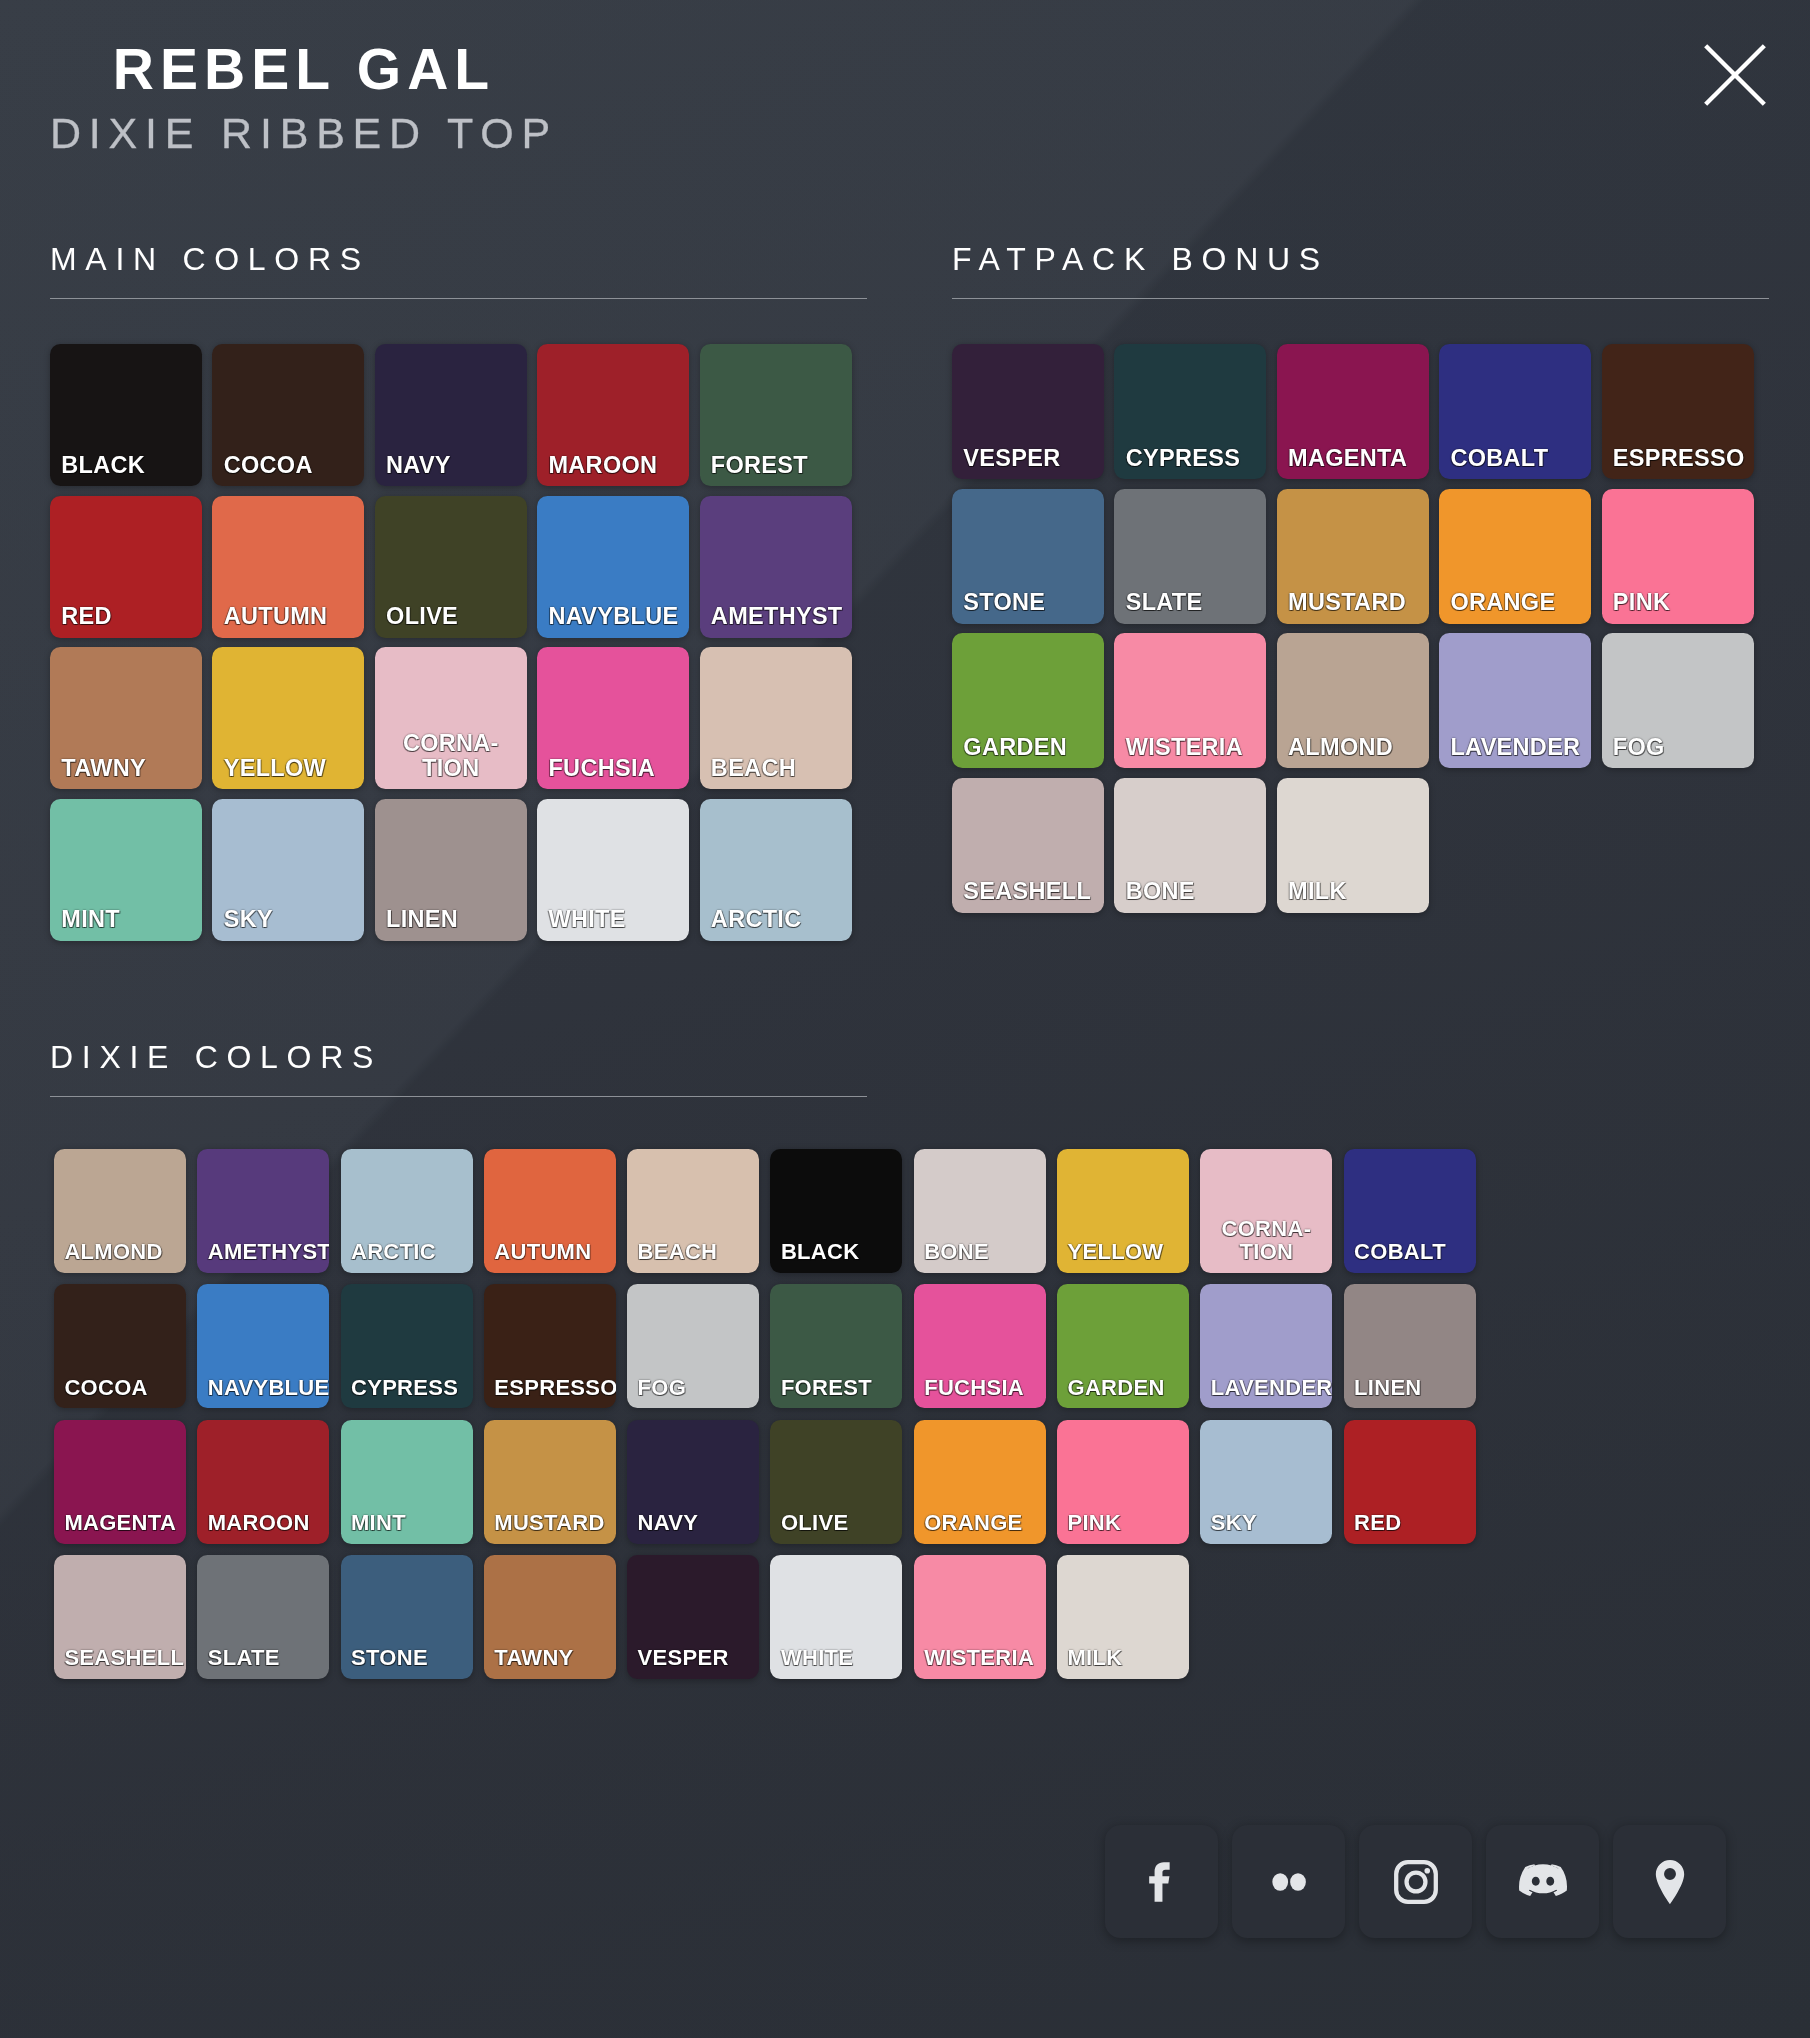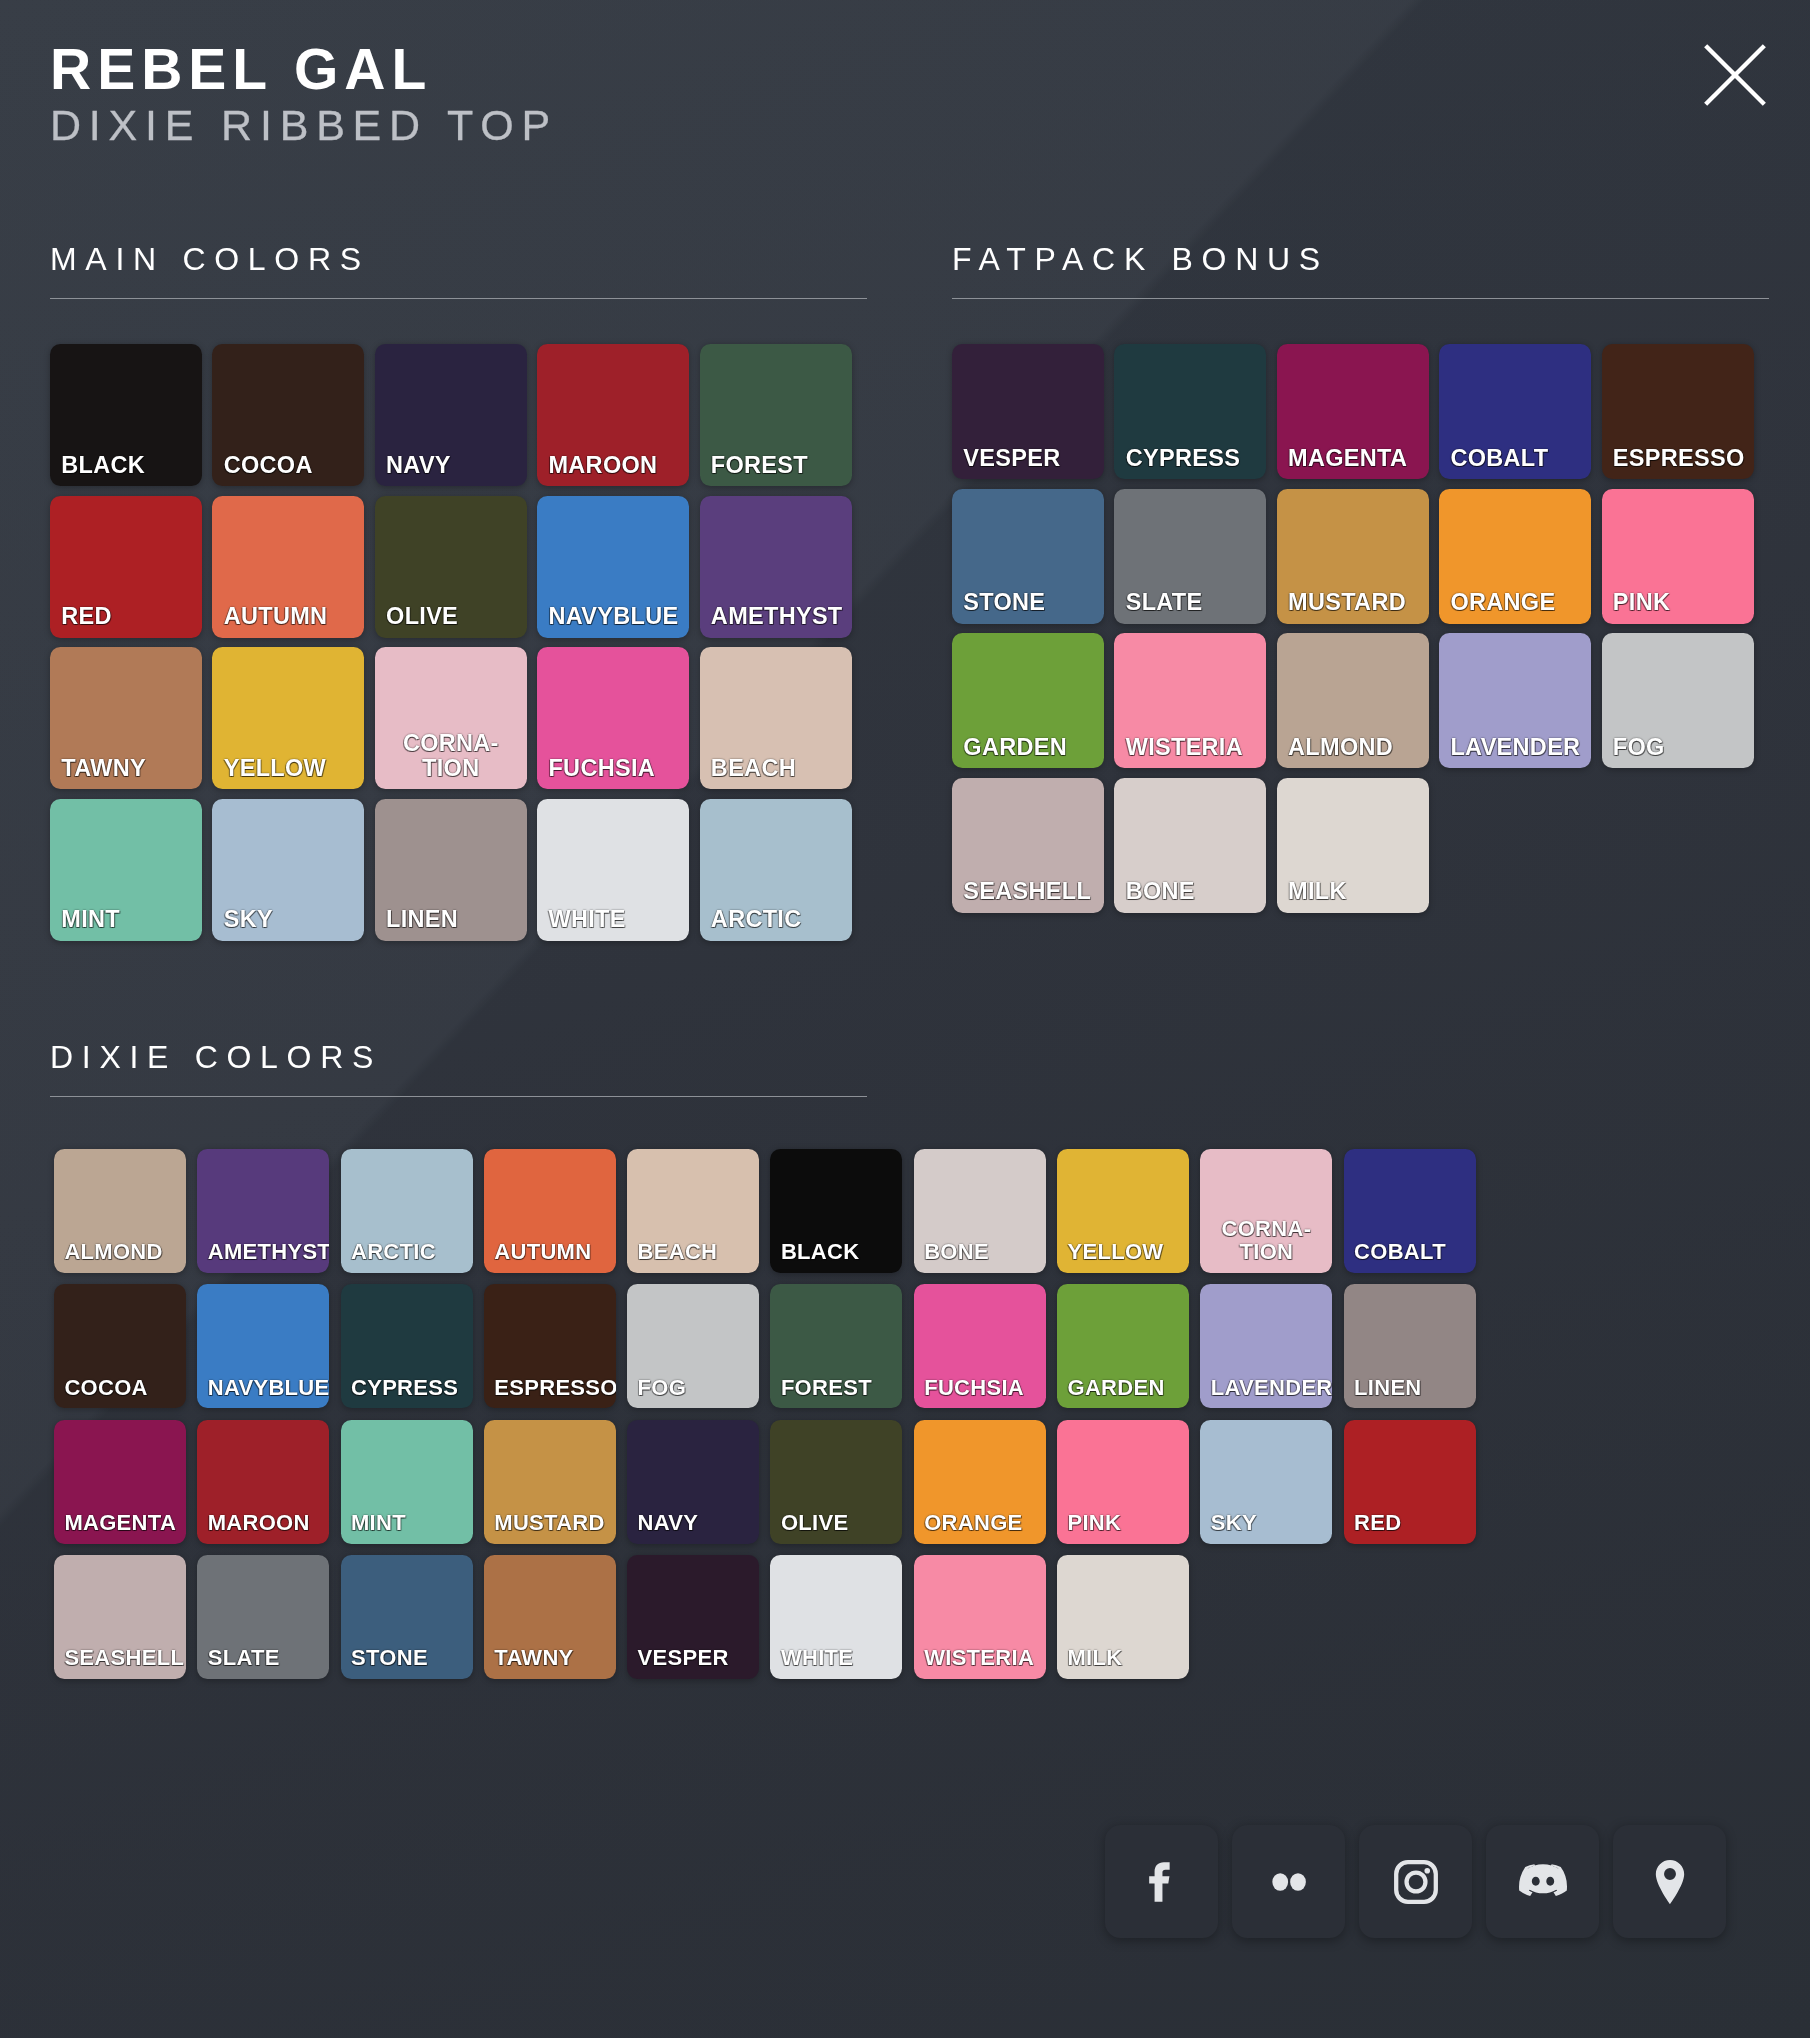--- a/index.html
+++ b/index.html
@@ -23,31 +23,32 @@
     position: absolute;
     inset: 0;
     padding: 0;
   }
 
   
   .header {
     position: absolute;
     left: 50px;
     top: 40px;
+    text-align: center;
   }
   .brand-title {
     font-size: 57px;
     font-weight: 700;
     letter-spacing: 6px;
     color: #ffffff;
     line-height: 1.02;
     white-space: nowrap;
   }
   .brand-subtitle {
-    margin-top: 6px;
+    margin-top: 14px;
     font-size: 43px;
     font-weight: 300;
     letter-spacing: 7.8px;
     color: #c9ccd1;
     line-height: 1;
     white-space: nowrap;
     -webkit-text-stroke: 0.3px #c9ccd1;
     opacity: .92;
   }
 

